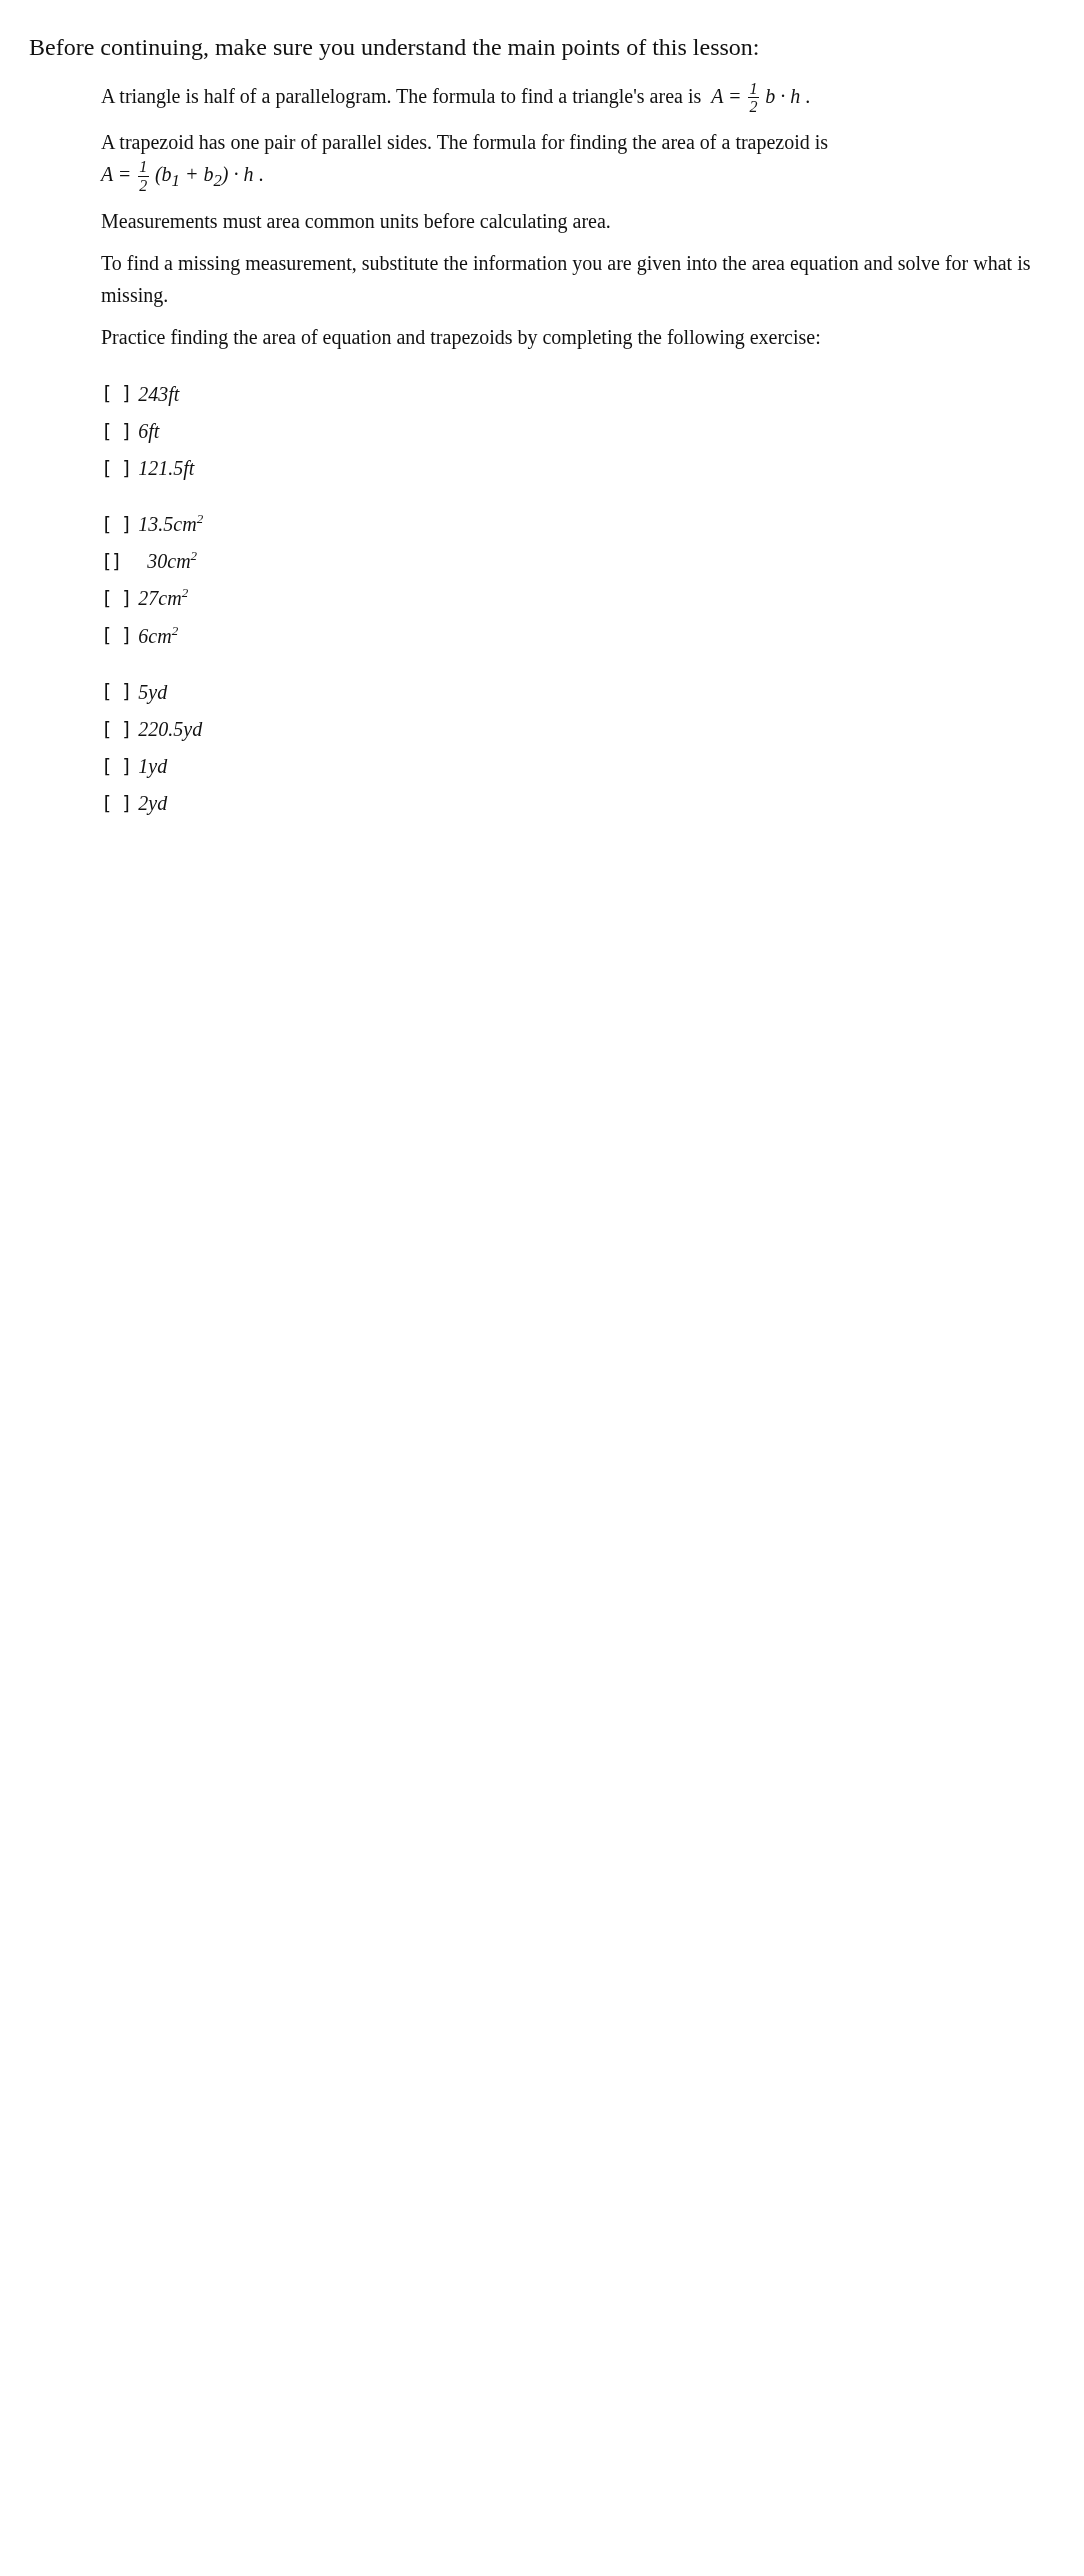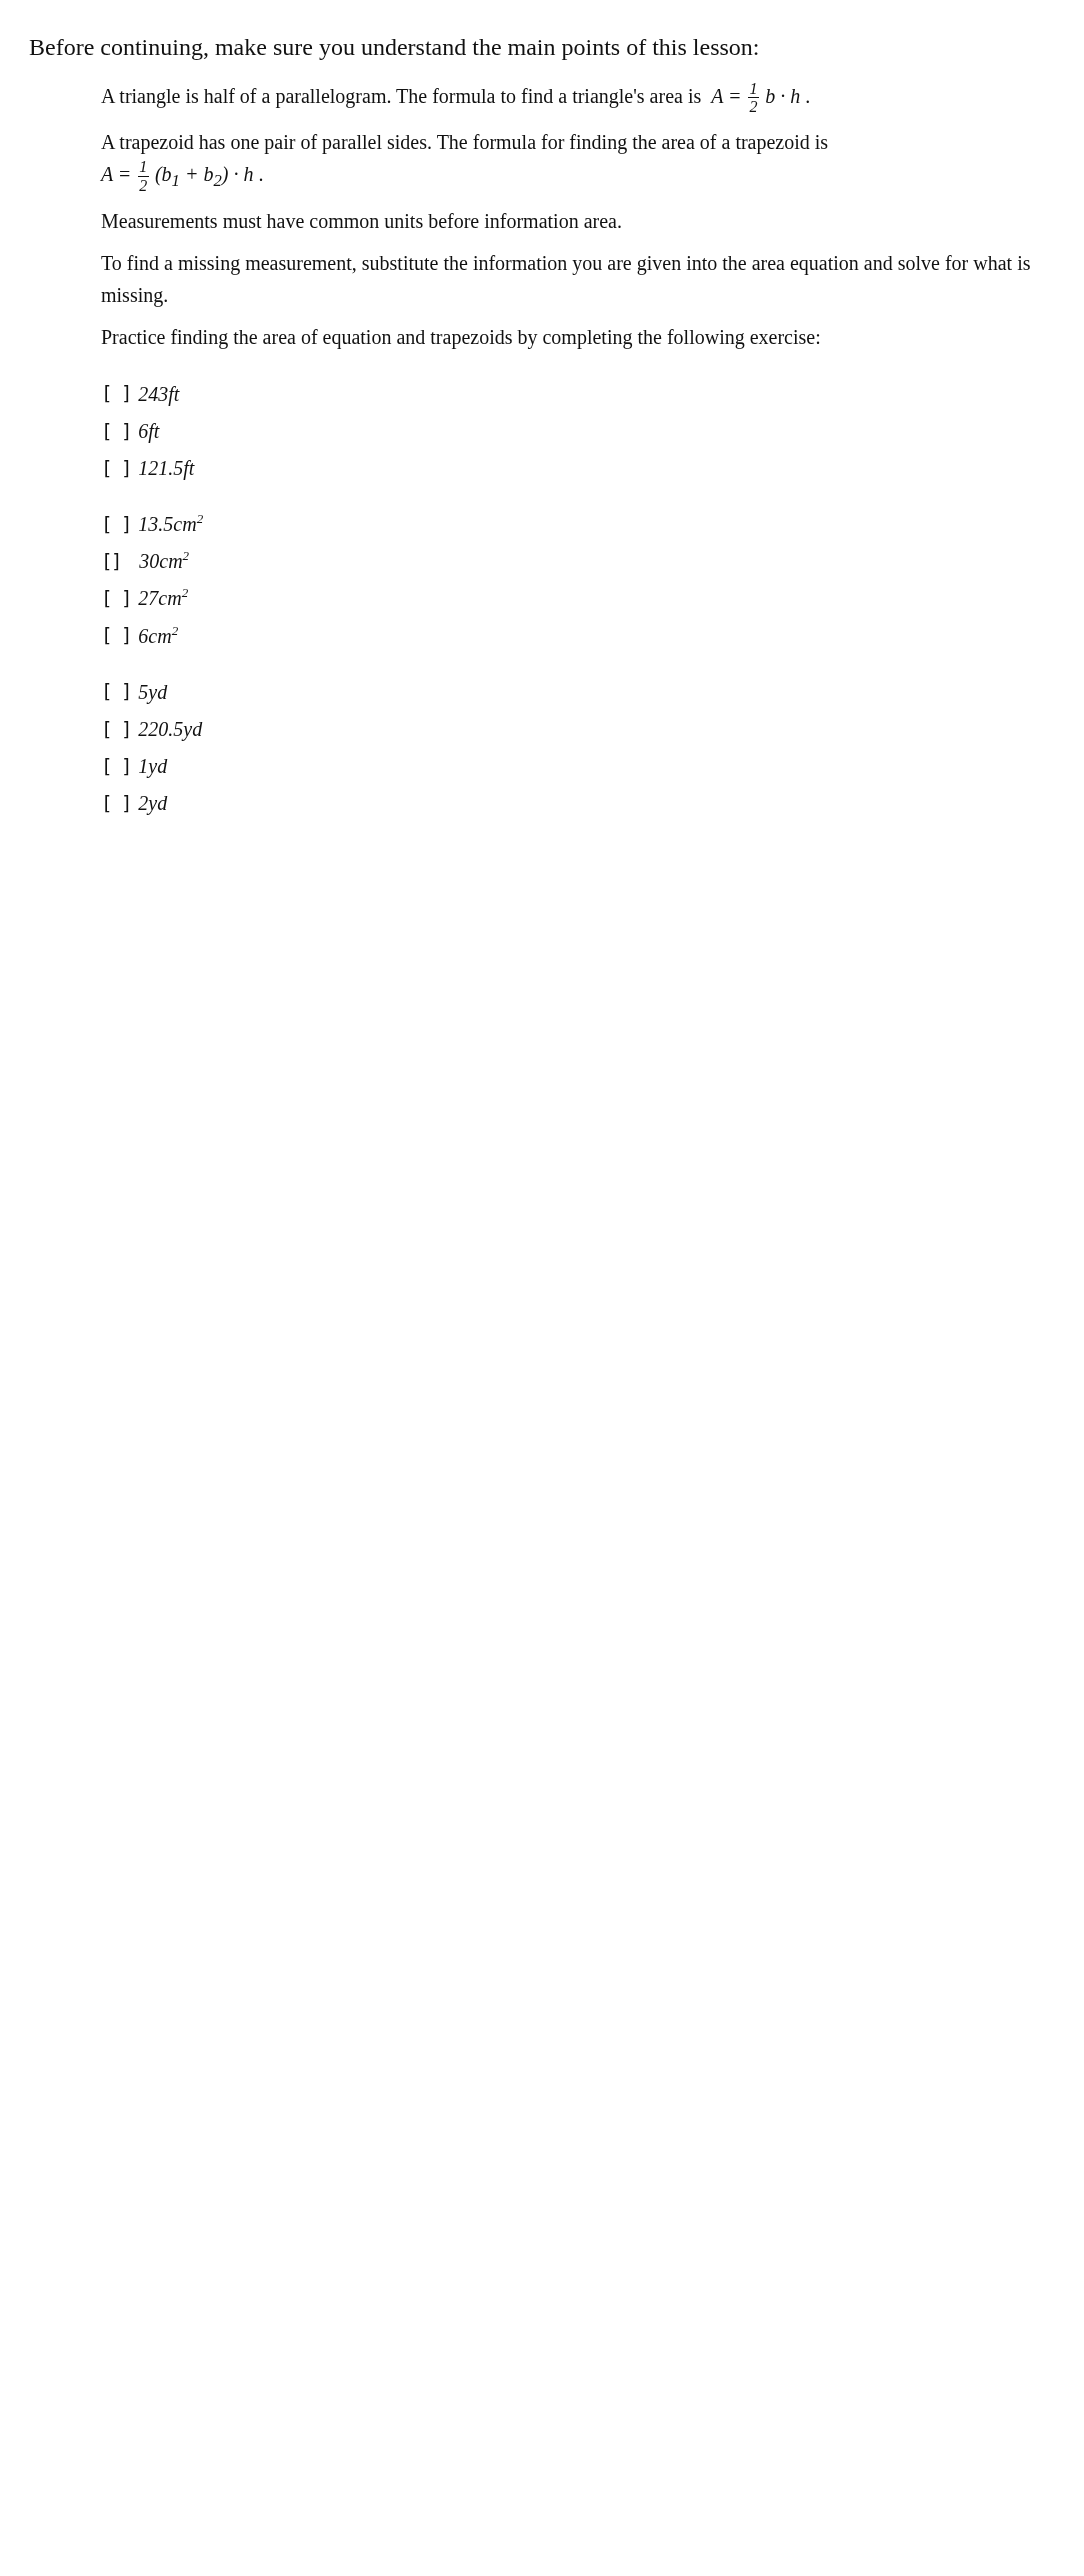--- a/index.html
+++ b/index.html
@@ -124,21 +124,21 @@
       <span class="math-frac">
         <span class="num">1</span>
         <span class="den">2</span>
       </span>
       (<i>b</i><sub style="font-style:italic">1</sub> + <i>b</i><sub style="font-style:italic">2</sub>) · <i>h</i>
     </span>
     .
   </div>
 
   <div class="bullet-item">
-    Measurements must have common units before information area.
+    Measurements must area common units before calculating area.
   </div>
 
   <div class="bullet-item">
     To find a missing measurement, substitute the information you are given into the area equation and solve for what is missing.
   </div>
 
   <div class="bullet-item">
     Practice finding the area of equation and trapezoids by completing the following exercise:
   </div>
 
@@ -159,21 +159,21 @@
   </div>
 
   <div class="question-block">
 
     <div class="answer-option">
       <span class="checkbox-bracket">[ ]</span>
       <span class="italic-math"><i>13.5cm</i><sup>2</sup></span>
     </div>
     <div class="answer-option">
       <span class="checkbox-bracket">[]</span>
-      <span style="margin-left:11px;font-family:Liberation Serif, serif;" class="italic-math"><i>30cm</i><sup>2</sup></span>
+      <span style="margin-left:19px;font-family:Liberation Serif, serif;" class="italic-math"><i>30cm</i><sup>2</sup></span>
     </div>
     <div class="answer-option">
       <span class="checkbox-bracket">[ ]</span>
       <span class="italic-math"><i>27cm</i><sup>2</sup></span>
     </div>
     <div class="answer-option">
       <span class="checkbox-bracket">[ ]</span>
       <span class="italic-math"><i>6cm</i><sup>2</sup></span>
     </div>
   </div>

